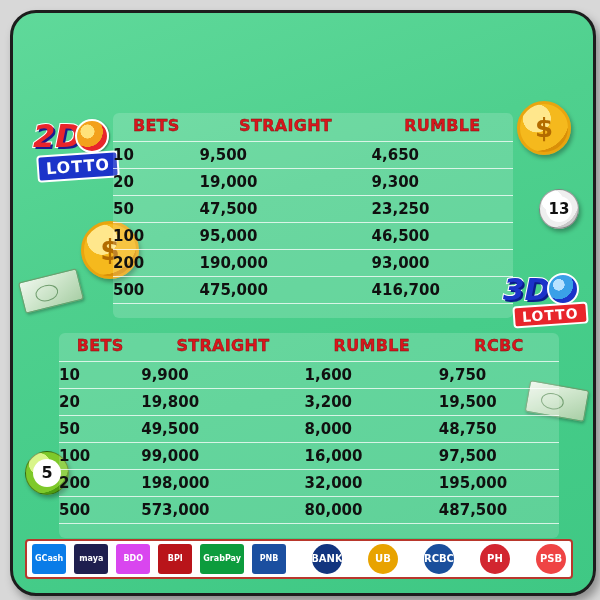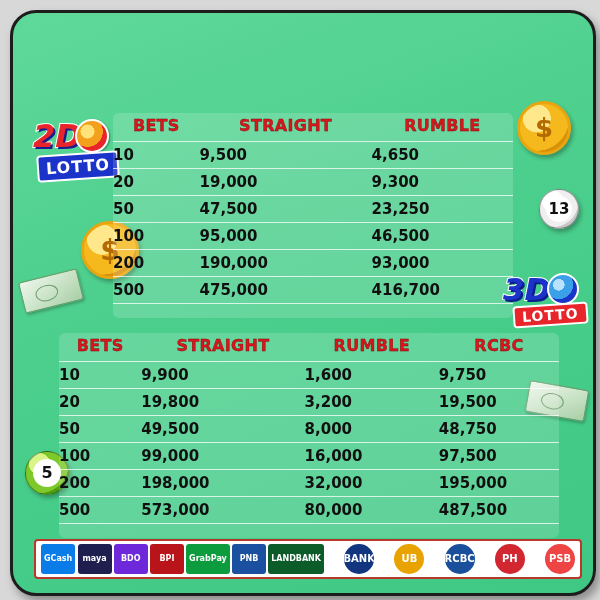--- a/index.html
+++ b/index.html
@@ -240,21 +240,21 @@
     width: 36%; height: 48%;
     border: 1px solid #6f9c6d;
     border-radius: 50%;
   }
   #cash-left  { left: 8px;  top: 262px; transform: rotate(-14deg); }
   #cash-right { right: 6px; top: 372px; transform: rotate(10deg); }
 
   
   .pay-strip {
     position: absolute;
-    left: 21px;
+    left: 12px;
     bottom: 14px;
     width: 548px;
     height: 40px;
     background: #ffffff;
     border: 2px solid #b9372c;
     border-radius: 4px;
     display: flex;
     align-items: center;
     justify-content: space-between;
     padding: 0 4px;
@@ -409,25 +409,24 @@
           <td>80,000</td>
           <td>487,500</td>
         </tr>
       </tbody>
     </table>
   </div>
 
   <div class="pay-strip">
     <div class="pay-logo" style="background:#0a7ce8">GCash</div>
     <div class="pay-logo" style="background:#1f1f4f">maya</div>
-    <div class="pay-logo" style="background:#6d28d9">BDO</div>
+    <div class="pay-logo" style="background:#d946ef">BDO</div>
     <div class="pay-logo" style="background:#b9141a">BPI</div>
     <div class="pay-logo" style="background:#0c9c3d">GrabPay</div>
     <div class="pay-logo" style="background:#1b4fa0">PNB</div>
-    <div class="pay-logo" style="background:#0c5c2a">LANDBANK</div>
     <div class="pay-logo pay-round" style="background:#12357f">BANK</div>
     <div class="pay-logo pay-round" style="background:#e8a300">UB</div>
     <div class="pay-logo pay-round" style="background:#1a4f9c">RCBC</div>
     <div class="pay-logo pay-round" style="background:#d22630">PH</div>
     <div class="pay-logo pay-round" style="background:#ef4444">PSB</div>
   </div>
 
 </div>
 
 </body></html>

